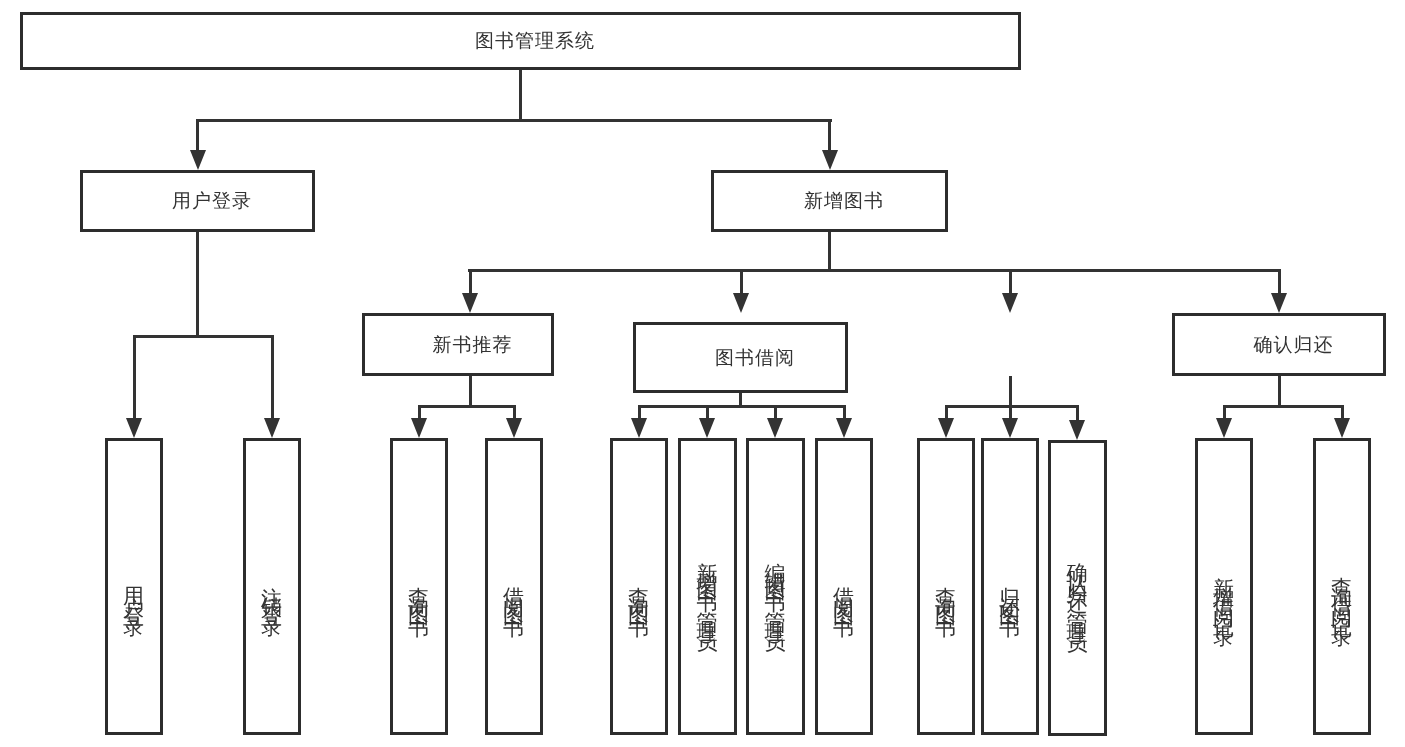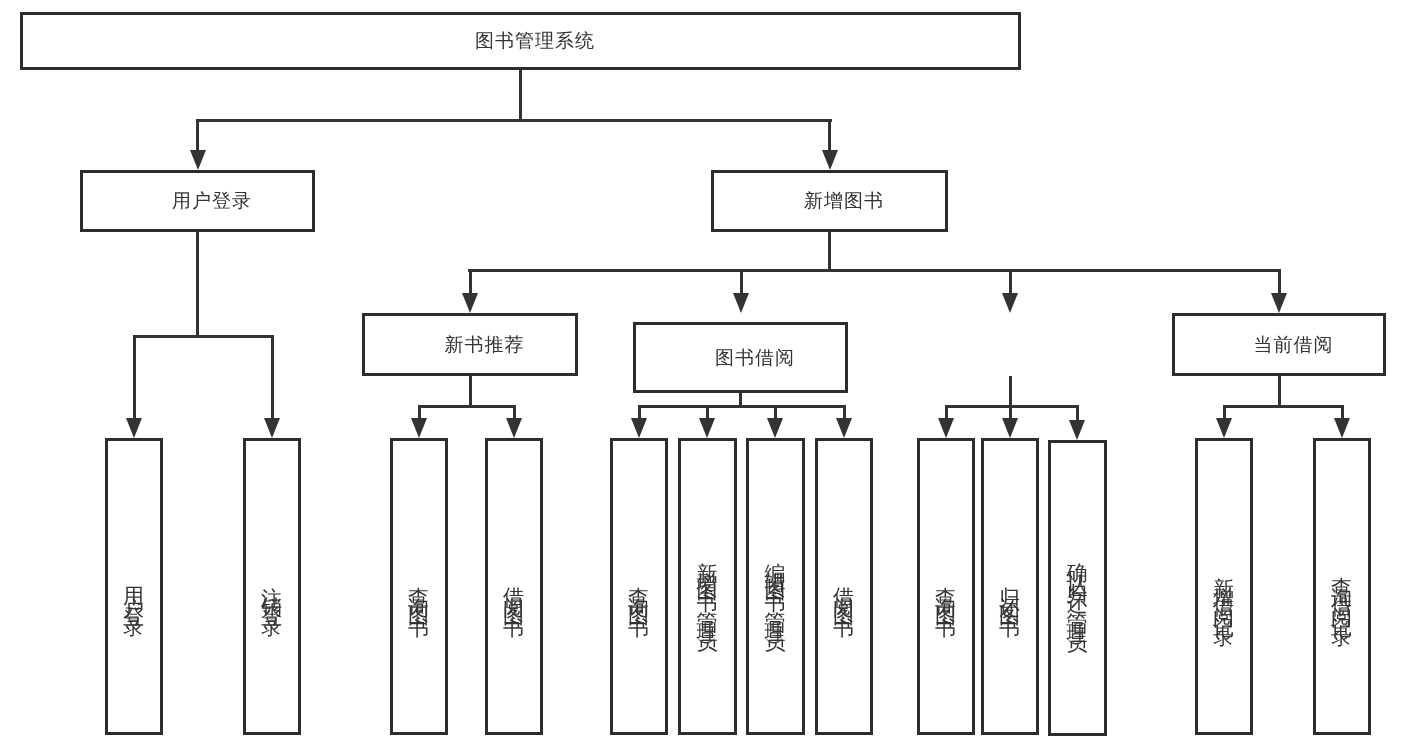--- a/index.html
+++ b/index.html
@@ -120,26 +120,26 @@
   <div class="arr" style="left:1216px;top:418px"></div>
   <div class="vline" style="left:1341px;top:405px;height:15px"></div>
   <div class="arr" style="left:1334px;top:418px"></div>
 
   <div class="box h" style="left:20px;top:12px;width:1001px;height:58px">图书管理系统</div>
 
   <div class="box h" style="left:80px;top:170px;width:235px;height:62px">用户登录</div>
 
   <div class="box h" style="left:711px;top:170px;width:237px;height:62px">新增图书</div>
 
-  <div class="box h" style="left:362px;top:313px;width:216px;height:63px">新书推荐</div>
+  <div class="box h" style="left:362px;top:313px;width:192px;height:63px">新书推荐</div>
 
   <div class="box h" style="left:633px;top:322px;width:215px;height:71px">图书借阅</div>
 
 
-  <div class="box h" style="left:1172px;top:313px;width:214px;height:63px">当前借阅</div>
+  <div class="box h" style="left:1172px;top:313px;width:214px;height:63px">确认归还</div>
 
   <div class="box v" style="left:105px;top:438px;width:58px;height:297px">用户登录</div>
 
   <div class="box v" style="left:243px;top:438px;width:58px;height:297px">注销登录</div>
 
   <div class="box v" style="left:390px;top:438px;width:58px;height:297px">查询图书</div>
 
   <div class="box v" style="left:485px;top:438px;width:58px;height:297px">借阅图书</div>
 
   <div class="box v" style="left:610px;top:438px;width:58px;height:297px">查询图书</div>

